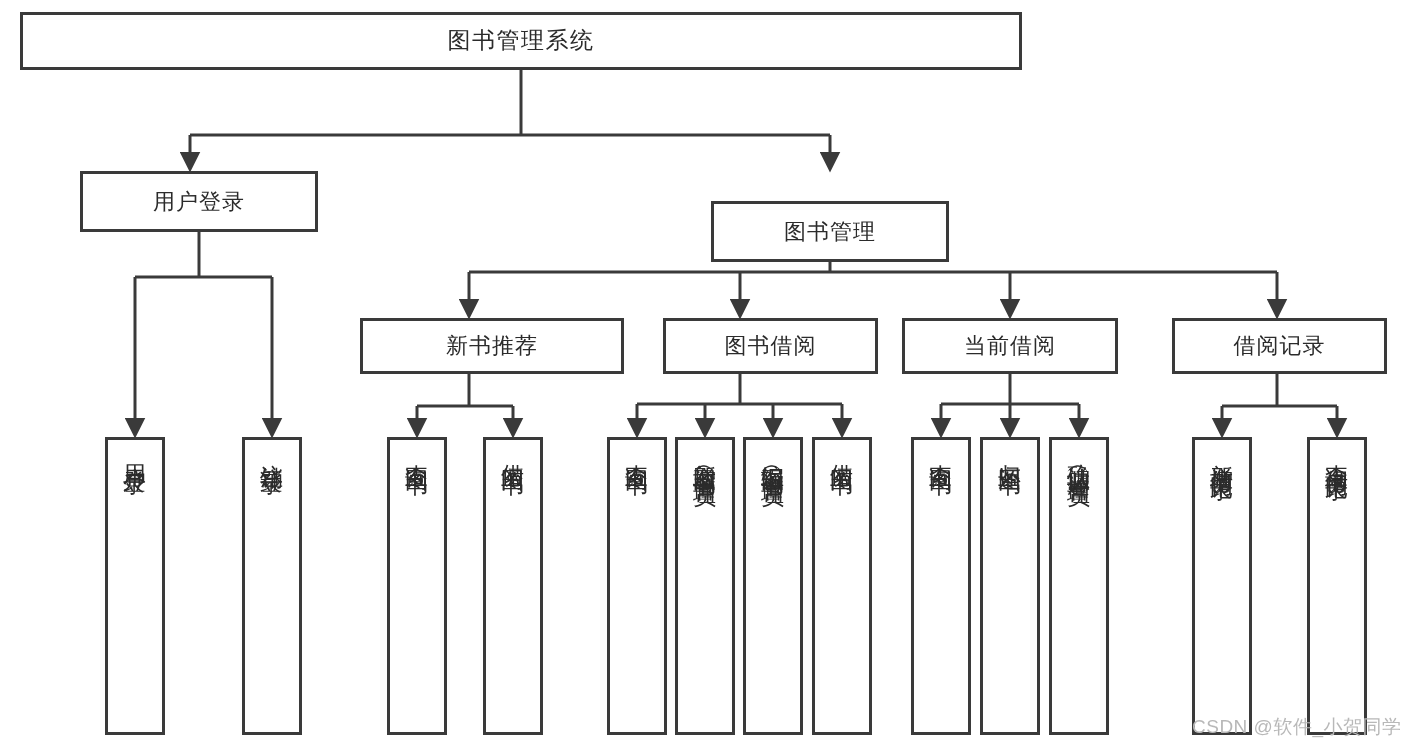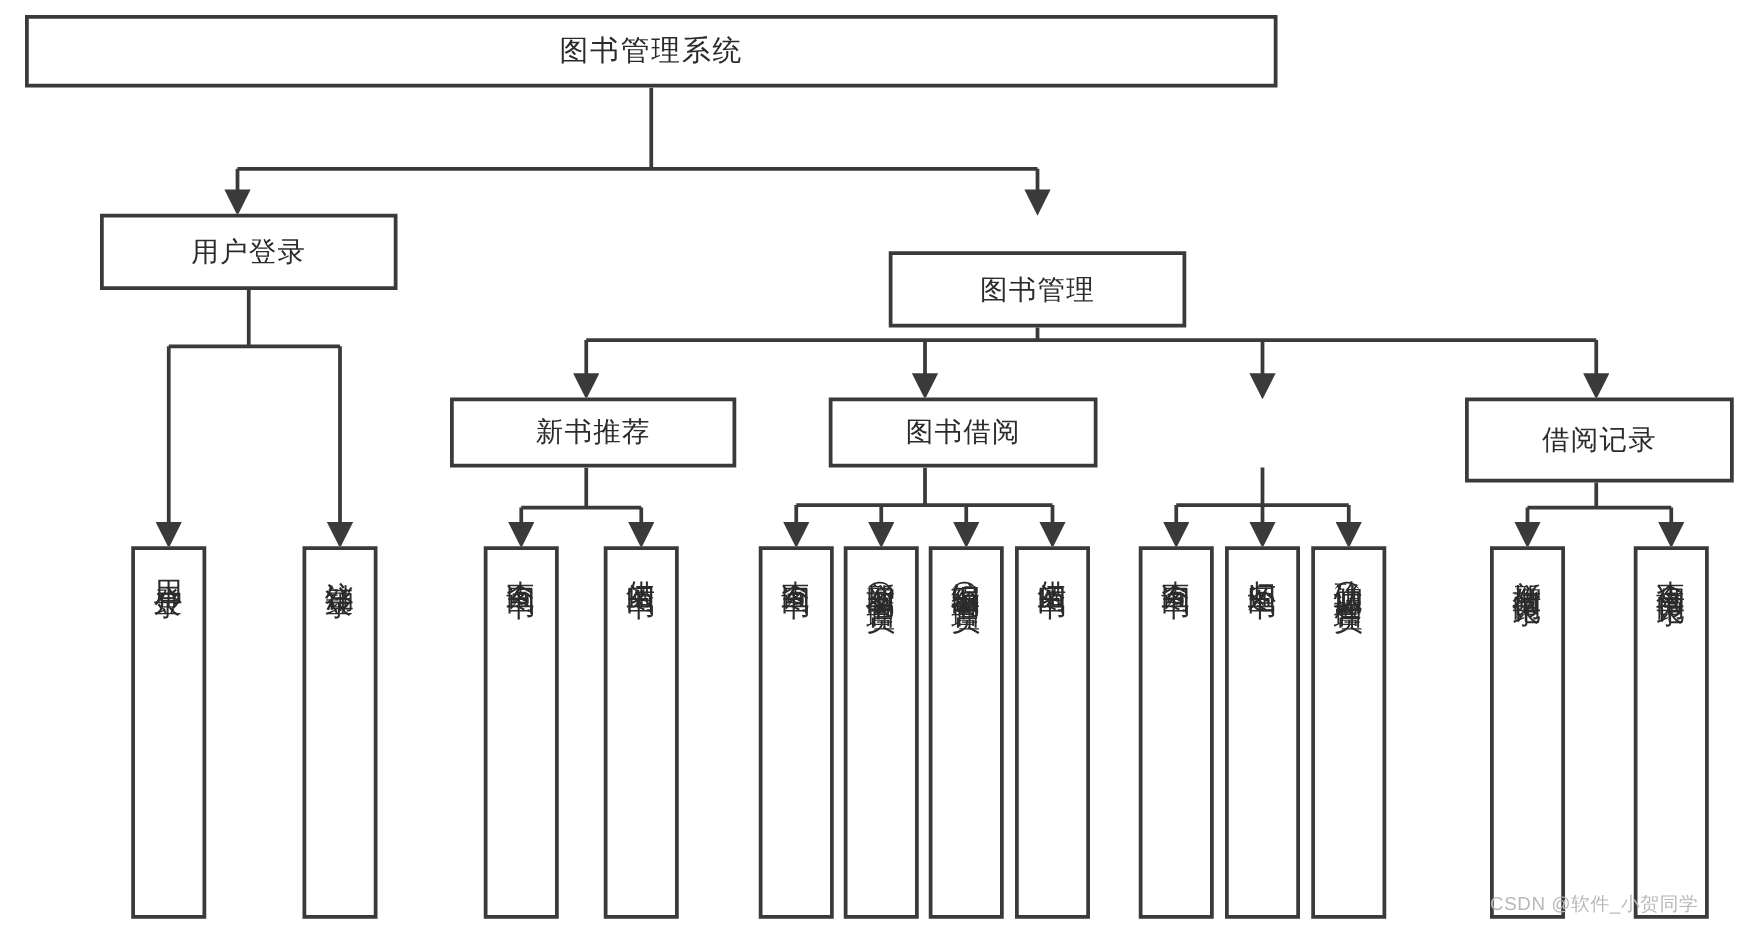--- a/index.html
+++ b/index.html
@@ -64,21 +64,21 @@
     text-orientation: upright;
     font-size: 23px;
     line-height: 1.05;
     letter-spacing: 3px;
     white-space: nowrap;
     -webkit-writing-mode: vertical-rl;
   }
   .watermark {
     position: absolute;
     color: #b8b8b8;
-    font-size: 15px;
+    font-size: 19px;
     letter-spacing: 0.5px;
     white-space: nowrap;
     z-index: 3;
     font-family: "Liberation Sans", "DejaVu Sans", sans-serif;
   }
 </style>
 </head>
 <body>
 
 <div id="canvas">
@@ -137,27 +137,30 @@
     <span class="lbl">图书管理系统</span>
   </div>
 
   <div class="node horiz" style="left:80px; top:171px; width:238px; height:61px;">
     <span class="lbl">用户登录</span>
   </div>
   <div class="node horiz" style="left:711px; top:171px; width:238px; height:61px;margin-top:30px;">
     <span class="lbl">图书管理</span>
   </div>
 
-  <div class="node horiz" style="left:360px; top:318px; width:229px; height:56px;">
+  <div class="node horiz" style="left:360px; top:318px; width:264px; height:56px;">
     <span class="lbl">新书推荐</span>
   </div>
   <div class="node horiz" style="left:633px; top:318px; width:215px; height:56px;margin-left:30px;">
     <span class="lbl">图书借阅</span>
   </div>
-  <div class="node horiz" style="left:1172px; top:318px; width:215px; height:68px;">
+  <div class="node horiz" style="left:902px; top:318px; width:216px; height:56px;">
+    <span class="lbl">当前借阅</span>
+  </div>
+  <div class="node horiz" style="left:1172px; top:318px; width:215px; height:56px;">
     <span class="lbl">借阅记录</span>
   </div>
 
   <div class="node vert" style="left:105px; top:437px; width:60px; height:298px;">
     <span class="lbl">用户登录</span>
   </div>
   <div class="node vert" style="left:242px; top:437px; width:60px; height:298px;">
     <span class="lbl">注销登录</span>
   </div>
 

